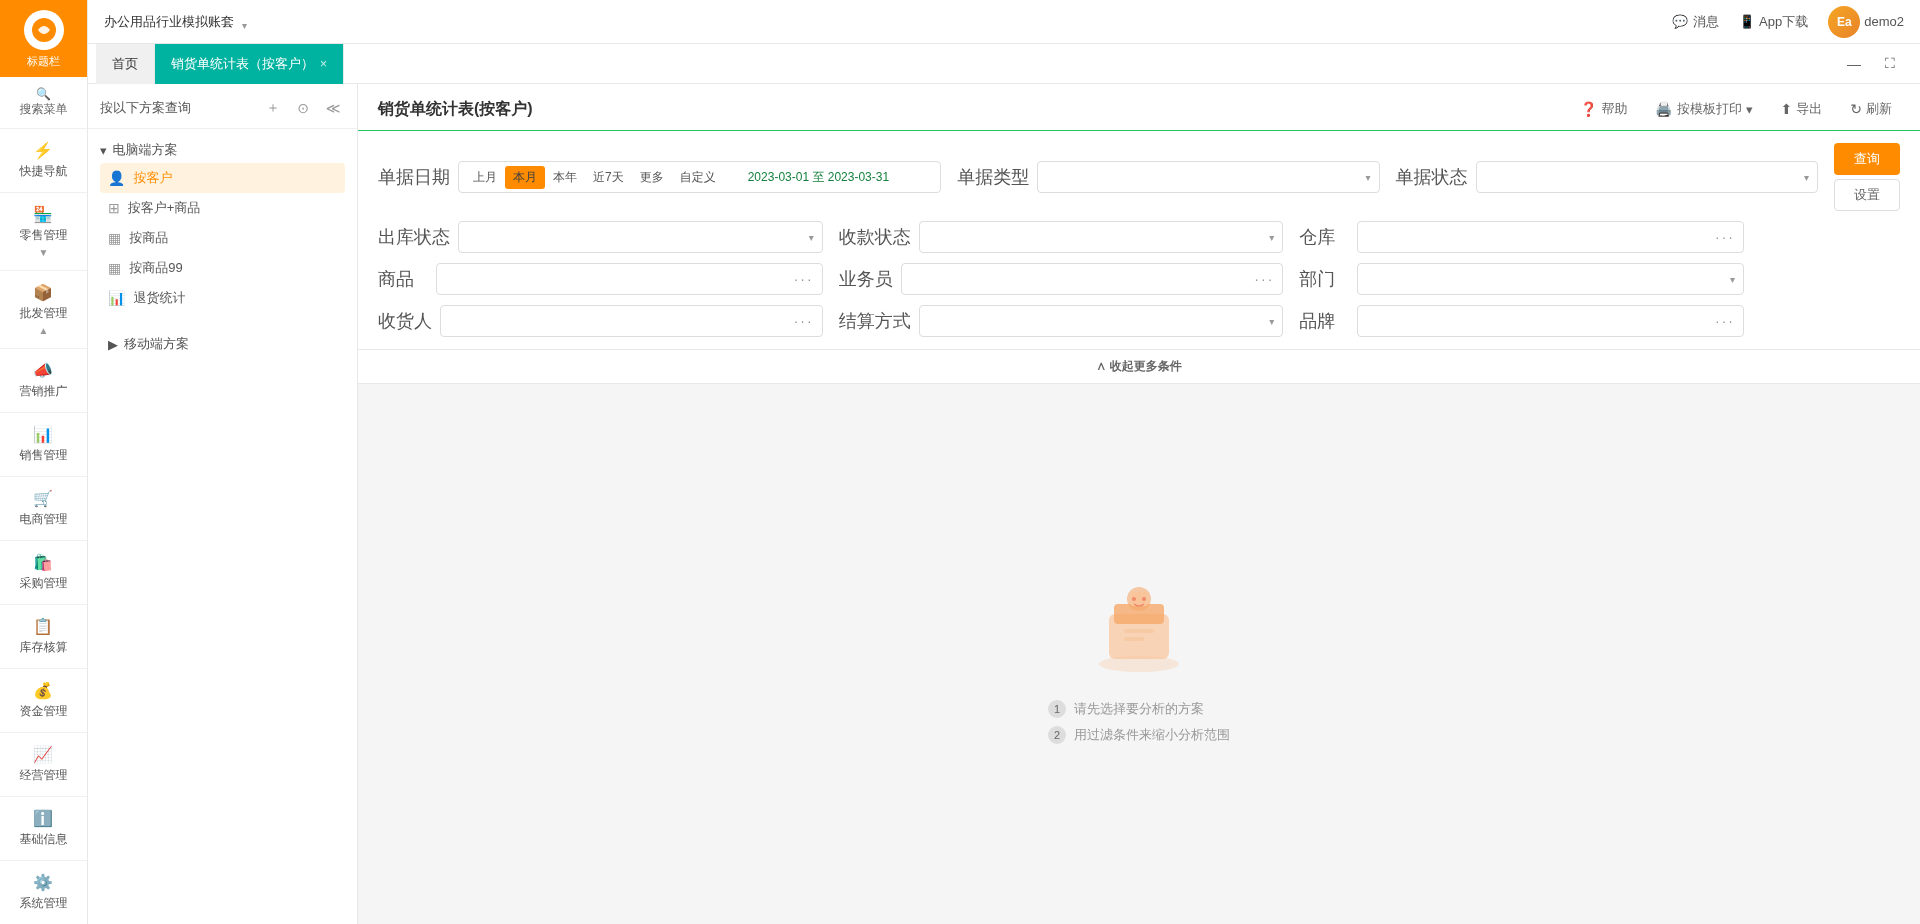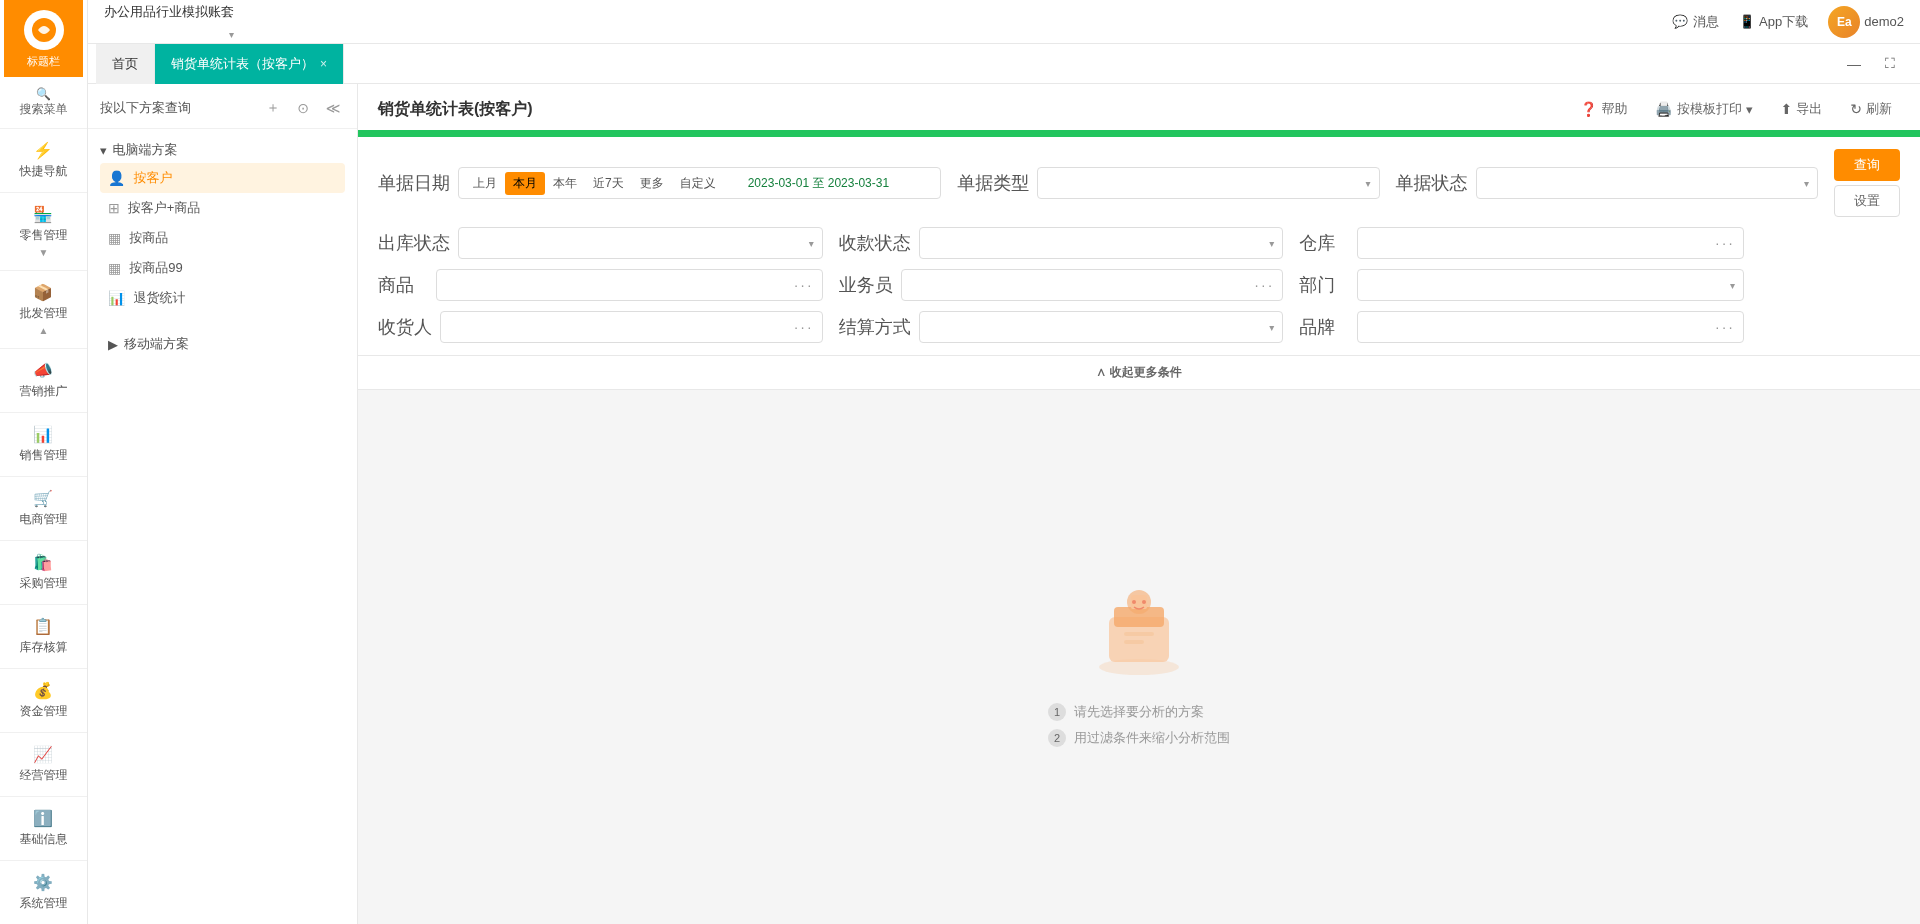--- a/index.html
+++ b/index.html
@@ -10,21 +10,21 @@
       width: 88px;
       background: #fff;
       display: flex;
       flex-direction: column;
       align-items: center;
       border-right: 1px solid #e8e8e8;
       flex-shrink: 0;
       overflow-y: auto;
     }
     .sidebar-logo {
-      width: 79px;
+      width: 88px;
       background: #ff8c00;
       display: flex;
       flex-direction: column;
       align-items: center;
       padding: 10px 0 8px;
       color: #fff;
       font-size: 11px;
     }
     .sidebar-logo .logo-icon {
       width: 40px;
@@ -78,21 +78,20 @@
       display: flex;
       align-items: center;
       padding: 0 16px;
       border-bottom: 1px solid #e8e8e8;
       justify-content: space-between;
     }
     .header-left {
       display: flex;
       align-items: flex-end;
       gap: 8px;
-      flex-direction: column;
     }
     .header-dropdown { color: #999; font-size: 10px; cursor: pointer; }
     .header-right {
       display: flex;
       align-items: center;
       gap: 20px;
     }
     .header-right-item {
       display: flex;
       align-items: center;
@@ -256,21 +255,21 @@
       background: #f5f5f5;
     }
 
     
     .page-header {
       background: #fff;
       padding: 12px 20px 8px;
       display: flex;
       align-items: center;
       justify-content: space-between;
-      border-bottom: 7px solid #22c55e;
+      border-bottom: 1px solid #22c55e;
     }
     .page-title {
       font-size: 16px;
       font-weight: bold;
       color: #333;
     }
     .page-actions {
       display: flex;
       align-items: center;
       gap: 12px;
@@ -335,21 +334,21 @@
     }
     .date-tab {
       padding: 3px 8px;
       font-size: 12px;
       cursor: pointer;
       color: #555;
       border-radius: 3px;
     }
     .date-tab.active {
       background: #ff8c00;
-      color: #000000;
+      color: #404040;
       border-radius: 3px;
     }
     .date-range {
       font-size: 12px;
       color: #15803d;
       margin-left: 4px;
     }
     .btn-query {
       background: #ff8c00;
       color: #fff;

